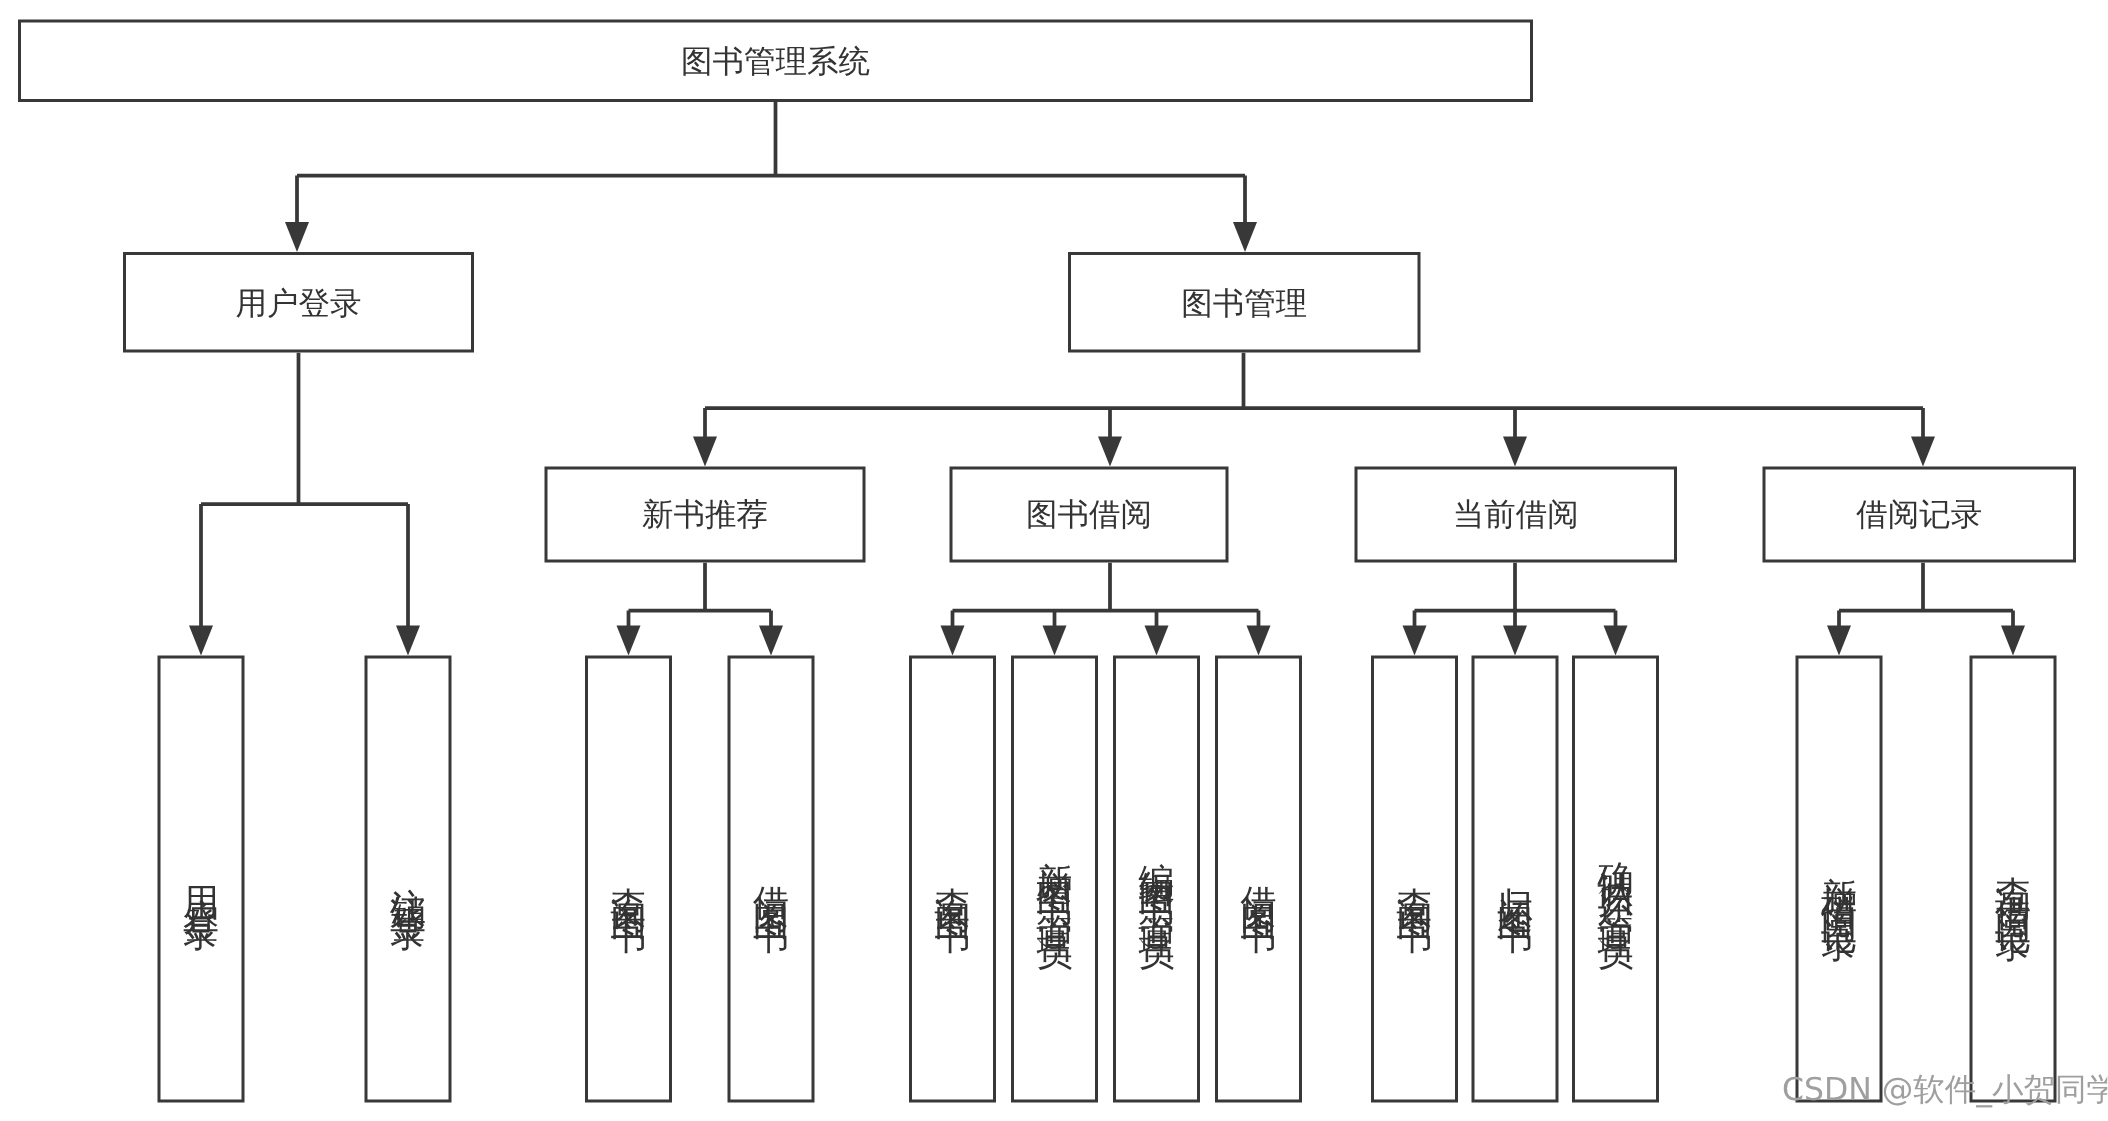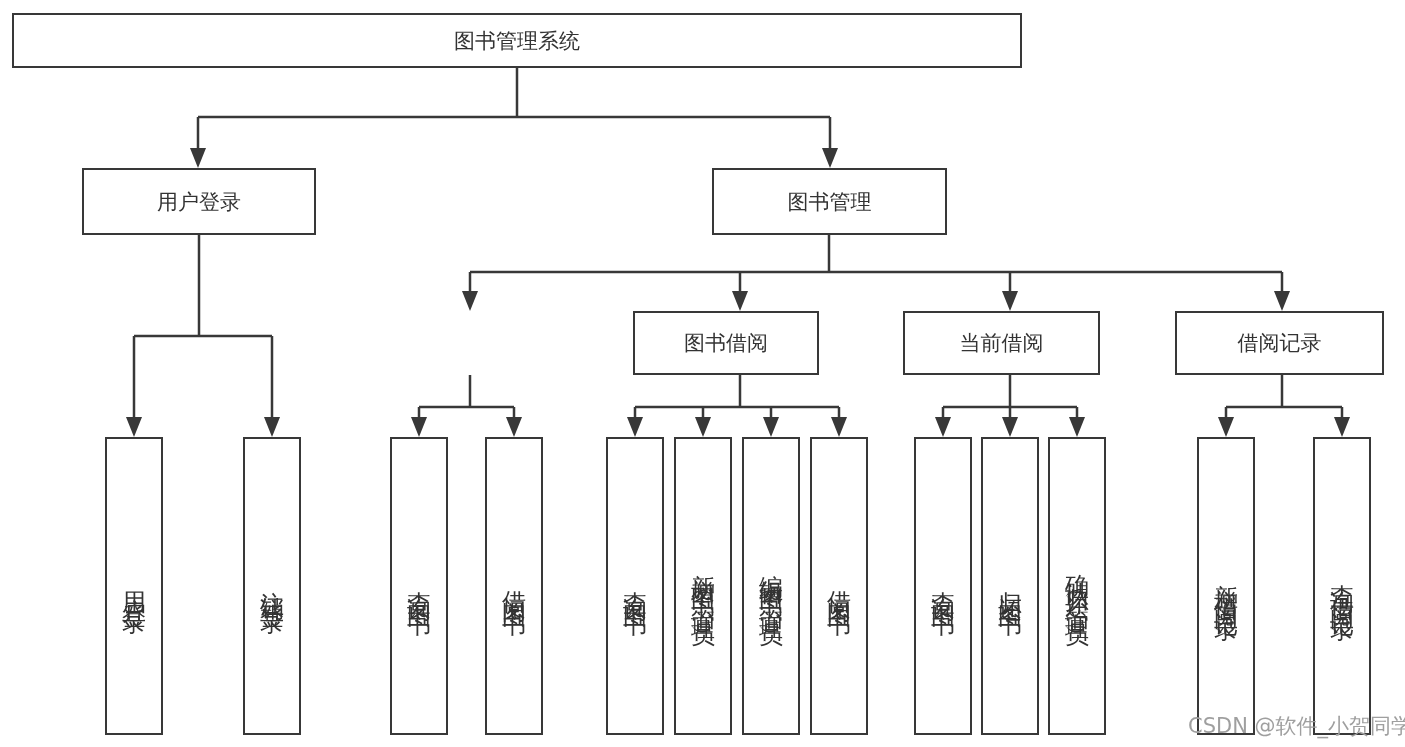--- a/index.html
+++ b/index.html
@@ -91,24 +91,27 @@
     <span class="hlabel">图书管理系统</span>
   </div>
 
   <div class="box" style="left:82px; top:168px; width:234px; height:67px;">
     <span class="hlabel">用户登录</span>
   </div>
   <div class="box" style="left:712px; top:168px; width:235px; height:67px;">
     <span class="hlabel">图书管理</span>
   </div>
 
+  <div class="box" style="left:363px; top:311px; width:214px; height:64px;">
+    <span class="hlabel">新书推荐</span>
+  </div>
   <div class="box" style="left:633px; top:311px; width:186px; height:64px;">
     <span class="hlabel">图书借阅</span>
   </div>
-  <div class="box" style="left:903px; top:311px; width:197px; height:64px;">
+  <div class="box" style="left:903px; top:311px; width:215px; height:64px;">
     <span class="hlabel">当前借阅</span>
   </div>
   <div class="box" style="left:1175px; top:311px; width:209px; height:64px;">
     <span class="hlabel">借阅记录</span>
   </div>
 
   <div class="box" style="left:105px; top:437px; width:58px; height:298px;">
     <span class="vlabel">用户登录</span>
   </div>
   <div class="box" style="left:243px; top:437px; width:58px; height:298px;">

